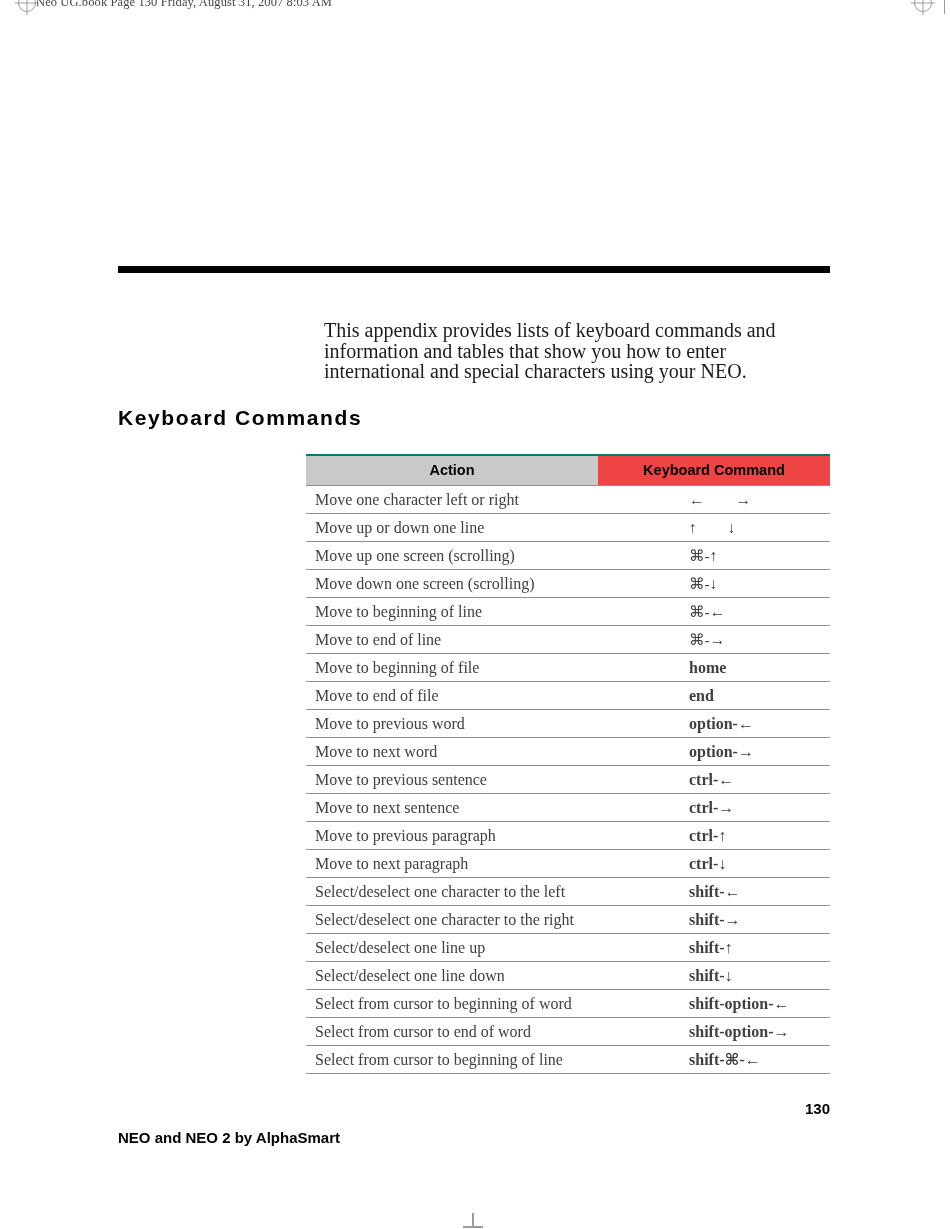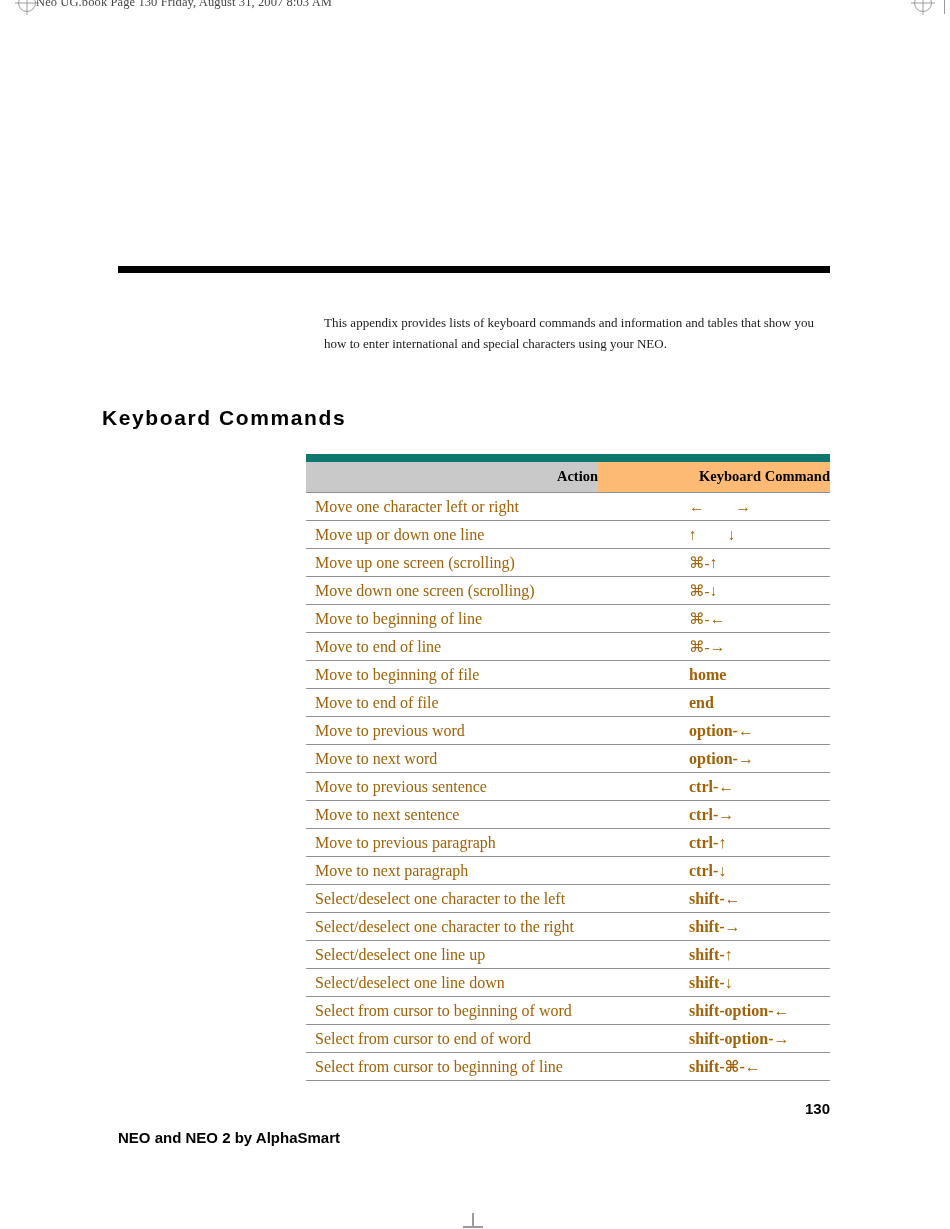--- a/index.html
+++ b/index.html
@@ -80,29 +80,29 @@
     height: 7px;
     background: #000000;
   }
 
   
   .intro {
     position: absolute;
     left: 324px;
     top: 300px;
     width: 500px;
-    font-size: 13px;
+    font-size: 20px;
     line-height: 20.5px;
     color: #1b1b1b;
   }
 
   
   .section-head {
     position: absolute;
-    left: 102px;
+    left: 118px;
     top: 406px;
     font-family: "Liberation Sans", "DejaVu Sans", sans-serif;
     font-weight: bold;
     font-size: 21px;
     letter-spacing: 1.6px;
     color: #000;
     white-space: nowrap;
   }
 
   
@@ -112,33 +112,33 @@
     top: 454px;
     width: 524px;
     border-collapse: collapse;
     table-layout: fixed;
   }
   .kb-table col.c-action  { width: 292px; }
   .kb-table col.c-command { width: 232px; }
 
   .kb-table thead th {
     background: #c9c9c9;
-    border-top: 8px solid #0f766e;
-    font-family: Liberation Serif, serif;
+    border-top: 2px solid #0f766e;
+    font-family: Liberation Sans, sans-serif;
     font-weight: bold;
     font-size: 14.5px;
     color: #000;
-    text-align: right;
+    text-align: center;
     padding: 6px 0 7px 0;
     height: 15px;
   }
   .kb-table tbody td {
     border-top: 1px solid #8f8f8f;
     font-size: 16px;
-    color: #a16207;
+    color: #404040;
     padding: 4px 0 4px 0;
     height: 19px;
     vertical-align: middle;
   }
   .kb-table tbody tr:last-child td {
     border-bottom: 1px solid #8f8f8f;
     margin-top: 12px;
   }
   .kb-table td.action {
     padding-left: 9px;
@@ -214,21 +214,21 @@
 <div class="section-head">Keyboard Commands</div>
 
 <table class="kb-table">
   <colgroup>
       <col class="c-action">
       <col class="c-command">
     </colgroup>
   <thead>
     <tr>
       <th style="background: rgb(201, 201, 201);">Action</th>
-      <th style="background: #fdba74;">Keyboard Command</th>
+      <th style="background: #ef4444;">Keyboard Command</th>
     </tr>
   </thead>
   <tbody id="kb-body">
       <tr>
         <td class="action">Move one character left or right</td>
         <td class="command">←  →</td>
       </tr>
       <tr>
         <td class="action">Move up or down one line</td>
         <td class="command">↑  ↓</td>

